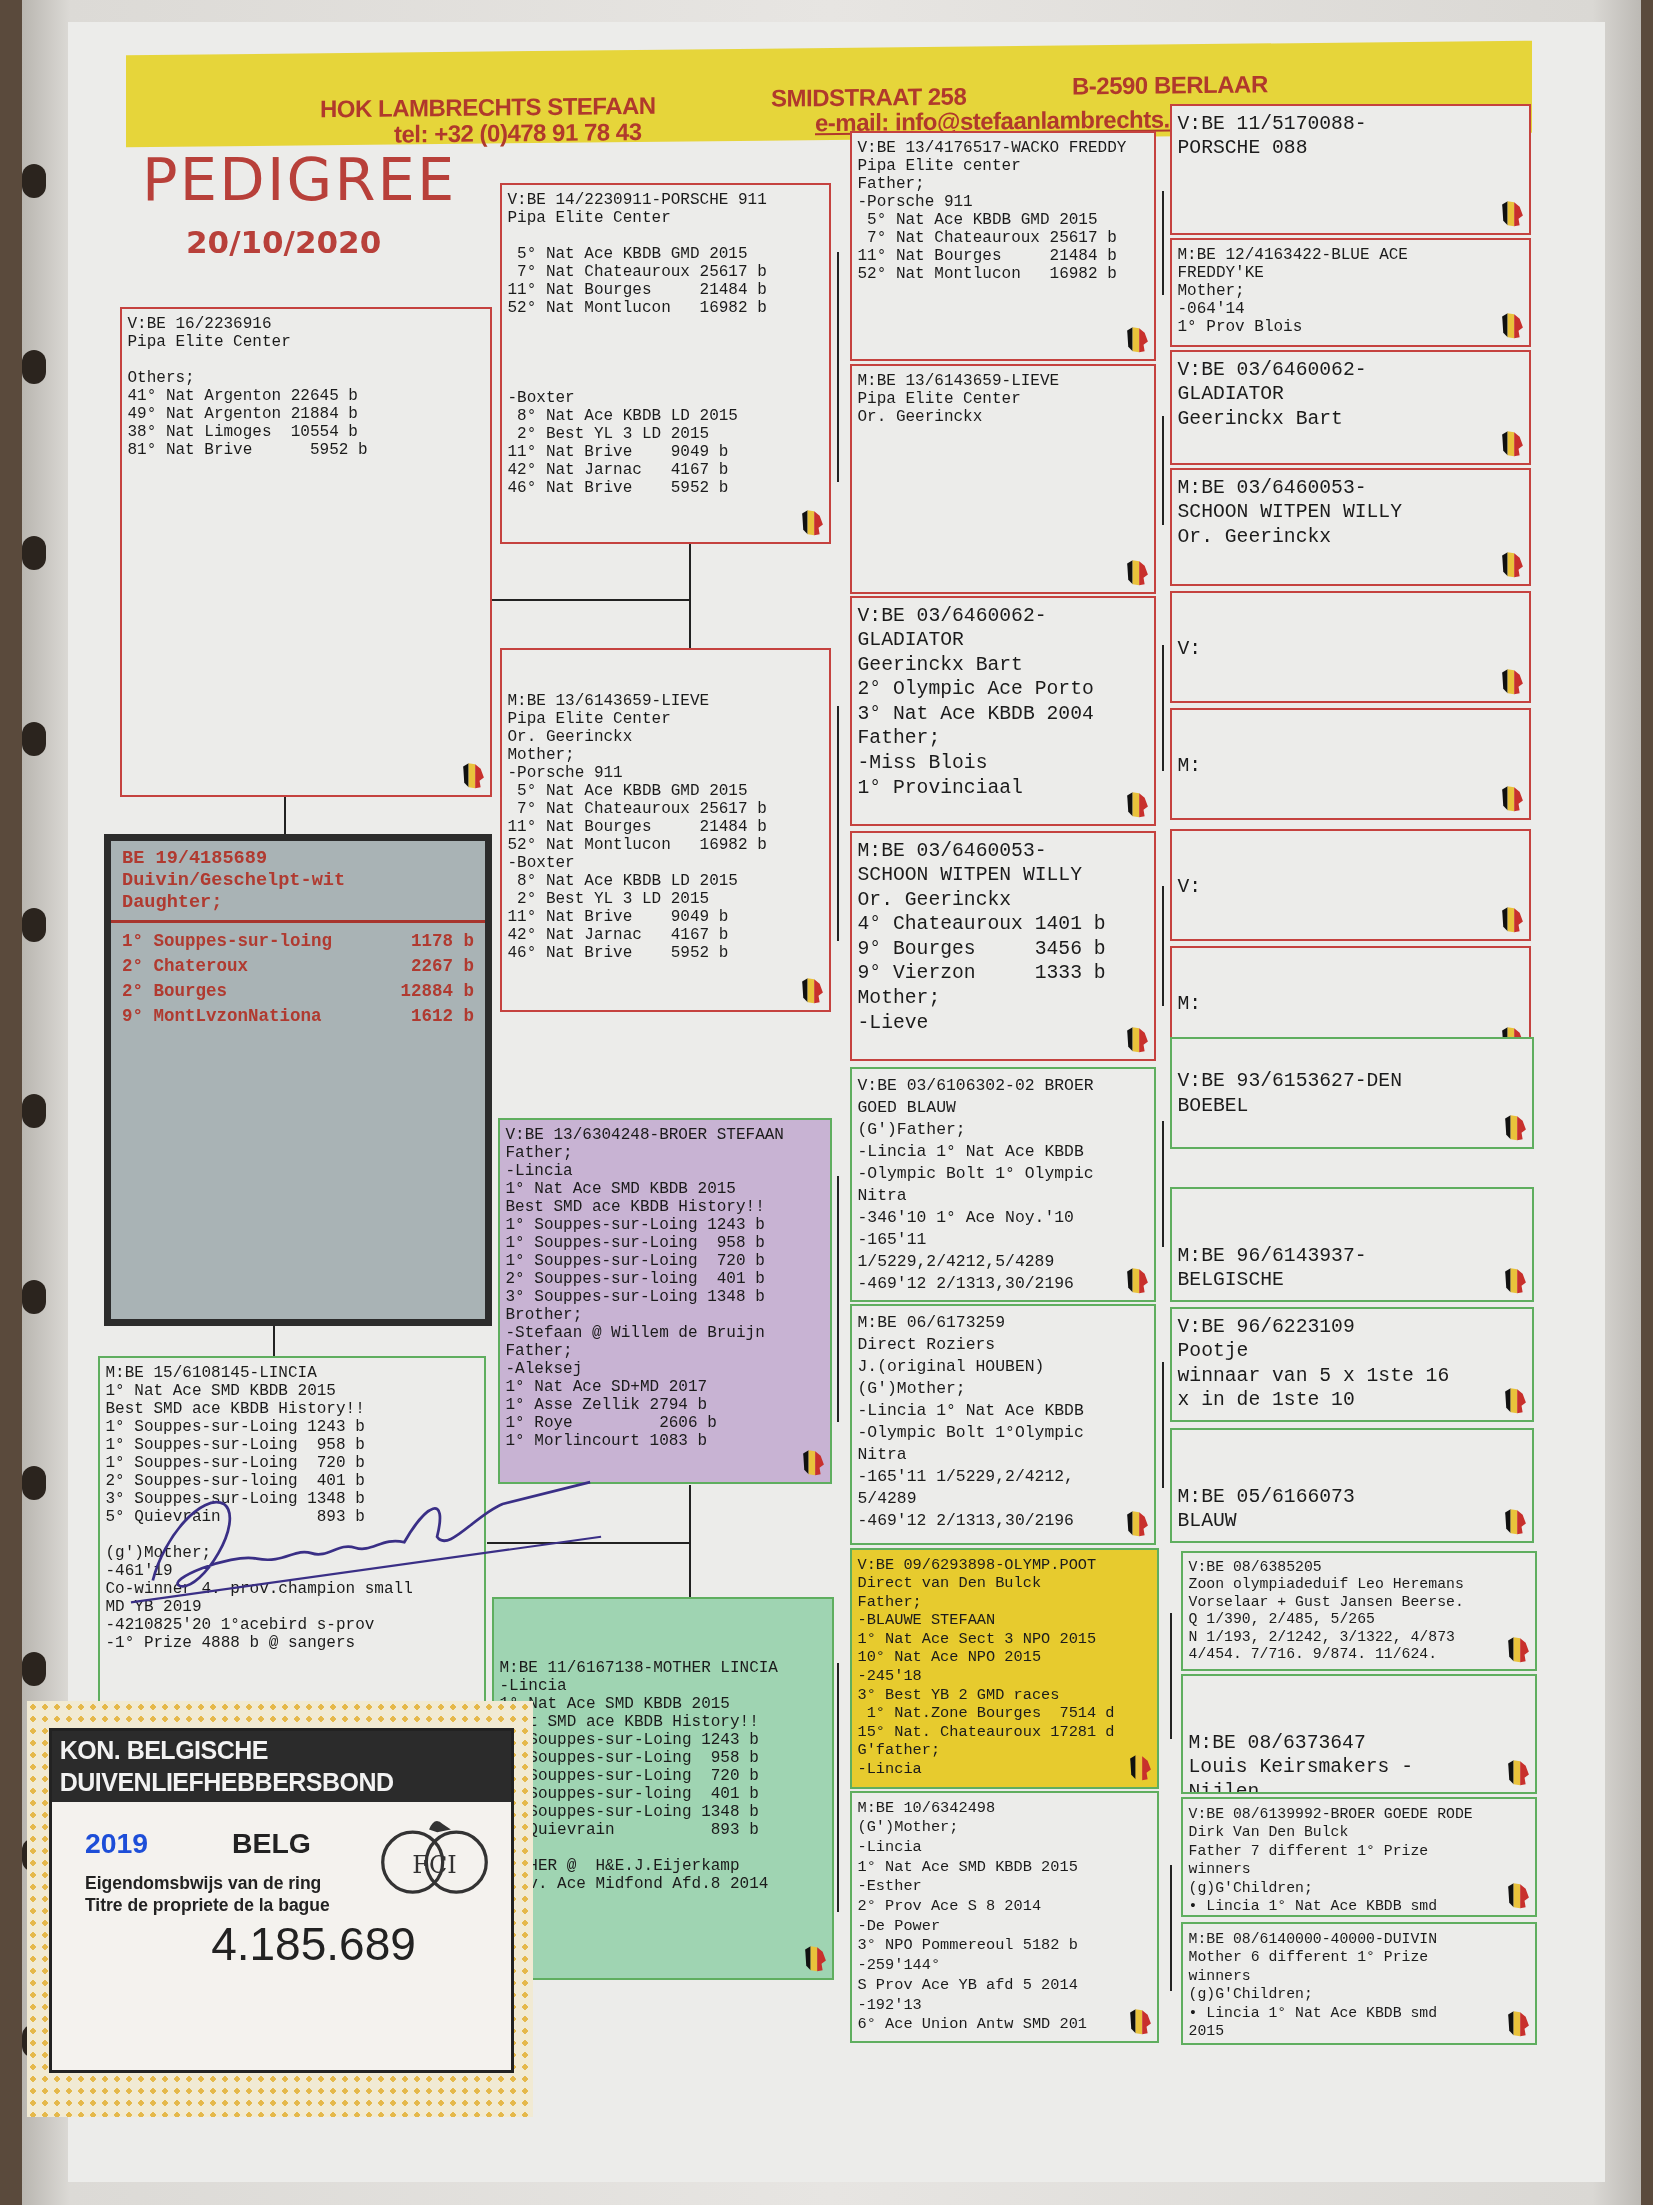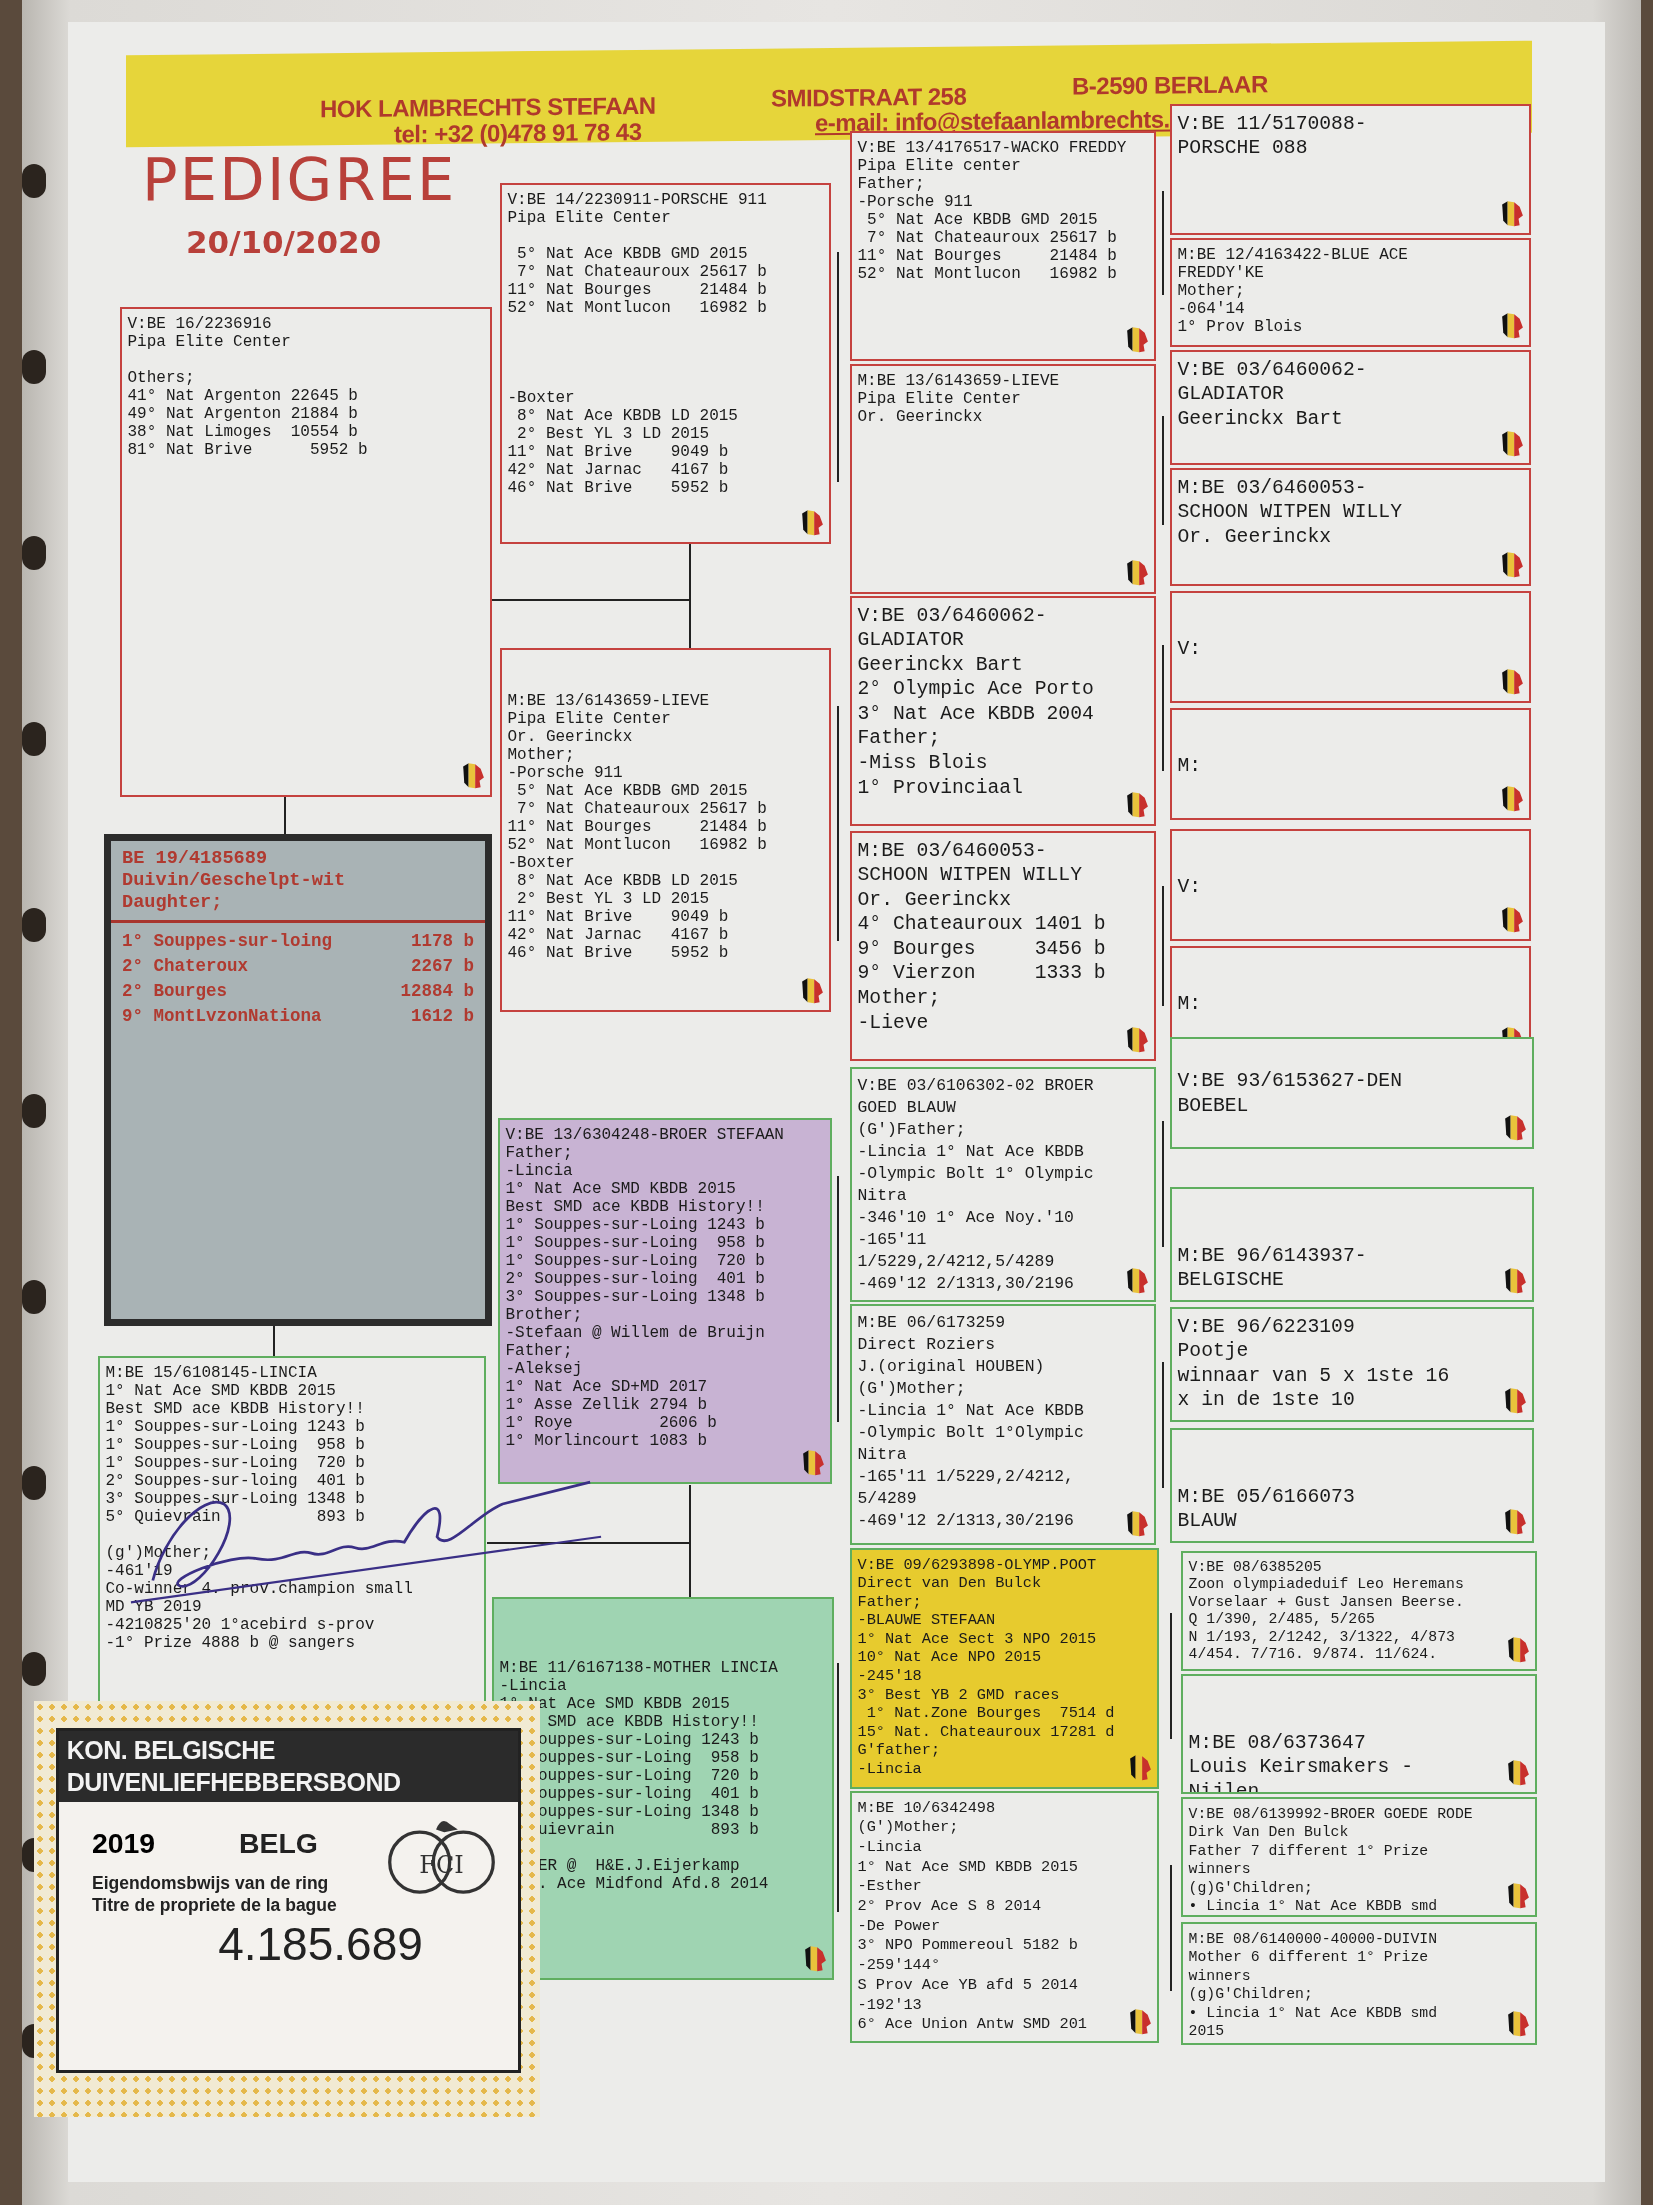--- a/index.html
+++ b/index.html
@@ -21,25 +21,25 @@
   .big{font-size:19.7px;line-height:24.6px;}
   .line{display:block;}
   .flag{position:absolute;right:5.5px;bottom:5.5px;width:24px;height:28.4px;}
   .conn{position:absolute;background:#222;}
   .subject{position:absolute;left:104px;top:834px;width:388px;height:492px;box-sizing:border-box;
            border:7.7px solid #2c2c2c;background:#a9b3b5;}
   .subject .hd{color:#b03a30;font-weight:bold;font-size:18.6px;line-height:22px;padding:6.6px 11px;border-bottom:3.3px solid #a8352d;white-space:pre;}
   .subject .res{color:#b03a30;font-weight:bold;font-size:17.5px;line-height:25px;padding:5.5px 11px;}
   .subject .r{display:flex;justify-content:space-between;}
   .card{position:absolute;left:27px;top:1701px;width:506px;height:416px;background:#f1ead3;
-        background-image:radial-gradient(#e5b84a 30%,transparent 32%);background-size:12px 12px;margin-left:7px;}
+        background-image:radial-gradient(#e5b84a 30%,transparent 32%);background-size:12px 12px;}
   .card .inner{position:absolute;left:22px;top:27px;width:459px;height:339px;background:#f4f2ee;border:3.3px solid #222;}
   .card .org{background:#2b2b2b;color:#f2f2f2;font-family:"Liberation Sans",sans-serif;font-weight:bold;font-size:25px;line-height:32px;padding:3.3px 7.7px;letter-spacing:-0.5px;}
   .card .ring{position:absolute;left:0;top:186px;width:100%;text-align:center;font-family:"Liberation Sans",sans-serif;font-size:46px;color:#222;padding-left:32px;}
-  .card .yr{position:absolute;left:33px;top:96px;font-family:"Liberation Sans",sans-serif;font-weight:bold;font-size:28.4px;color:#000000;}
+  .card .yr{position:absolute;left:33px;top:96px;font-family:"Liberation Sans",sans-serif;font-weight:bold;font-size:28.4px;color:#1d4ed8;}
   .card .belg{position:absolute;left:180px;top:96px;font-family:"Liberation Sans",sans-serif;font-weight:bold;font-size:28.4px;color:#222;}
   .card .t1,.card .t2{position:absolute;left:33px;font-family:"Liberation Sans",sans-serif;font-size:17.5px;color:#222;font-weight:bold;}
   .card .t1{top:142px}.card .t2{top:164px}
   .card .logo{position:absolute;right:22px;top:82px;width:109px;height:82px;}
   .sig{position:absolute;left:120px;top:1471px;width:492px;height:137px;}
 </style>
 </head>
 <body>
 
 <div class="sleeve">

